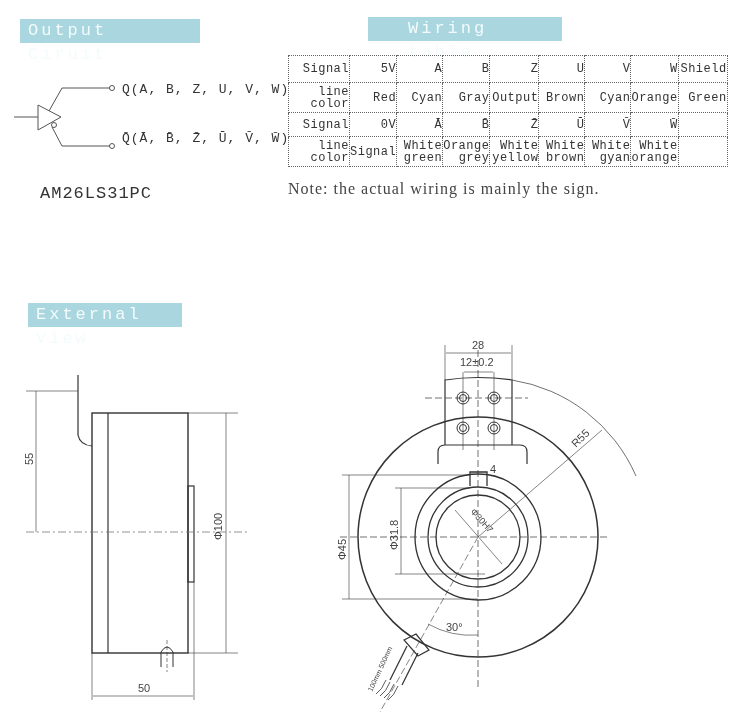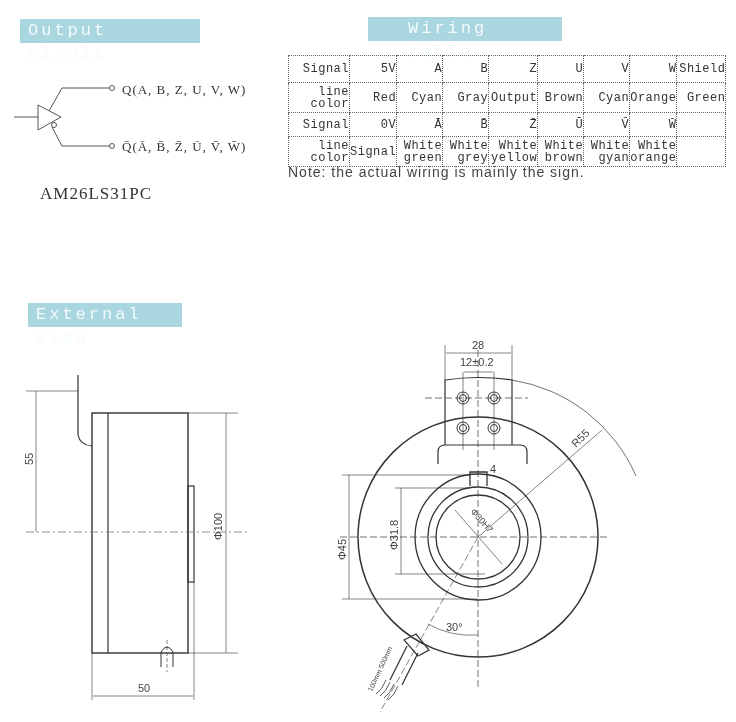--- a/index.html
+++ b/index.html
@@ -2,34 +2,34 @@
 <html><head>
 <meta charset="utf-8">
 <style>
   html,body{margin:0;padding:0;background:#fff;}
   body{width:736px;height:722px;position:relative;overflow:hidden;font-family:"DejaVu Serif","Liberation Serif",serif;color:#333;}
   .banner{position:absolute;background:#a9d6df;color:#f4fbfc;font-family:"Liberation Mono","DejaVu Sans Mono",monospace;font-size:17px;letter-spacing:3px;height:24px;line-height:24px;padding:0 8px;}
   table.wire{position:absolute;left:288px;top:55px;border-collapse:collapse;font-family:"Liberation Mono","DejaVu Sans Mono",monospace;font-size:12px;color:#333;}
   table.wire td{border:1px dotted #666;text-align:right;padding:0;line-height:12px;height:29px;letter-spacing:0.5px;}
   table.wire tr.r1 td{height:26px}
   table.wire tr.r3 td{height:23px}
-  .note{position:absolute;left:288px;top:164px;font-size:14px;letter-spacing:1px;font-family:Liberation Sans, sans-serif;color:#444;}
-  .lbl{position:absolute;font-size:12px;font-family:Liberation Serif, serif;color:#333;letter-spacing:1px;white-space:nowrap;}
+  .note{position:absolute;left:288px;top:180px;font-size:16px;letter-spacing:1px;font-family:Liberation Serif, serif;color:#444;}
+  .lbl{position:absolute;font-size:12px;font-family:Liberation Mono, monospace;color:#333;letter-spacing:1px;white-space:nowrap;}
   svg{position:absolute;left:0;top:0;}
   .dim{font-family:"Liberation Sans","DejaVu Sans",sans-serif;font-size:11px;fill:#444;}
 </style>
 </head>
 <body>
 
 <div class="banner" style="left:20px;top:19px;width:164px;">Output Ciruit</div>
 <div class="banner" style="left:368px;top:17px;width:146px;padding-left:40px;">Wiring table</div>
 <div class="banner" style="left:28px;top:303px;width:138px;">External View</div>
 
 <div class="lbl" style="left:122px;top:82px;font-size:13px;">Q(A, B, Z, U, V, W)</div>
-<div class="lbl" style="left:122px;top:139px;font-size:13px;">Q̄(Ā, B̄, Z̄, Ū, V̄, W̄)</div>
+<div class="lbl" style="left:122px;top:131px;font-size:13px;">Q̄(Ā, B̄, Z̄, Ū, V̄, W̄)</div>
 <div class="lbl" style="left:40px;top:184px;font-size:17px;">AM26LS31PC</div>
 
 <table class="wire">
   <tbody>
       <tr class="r1">
     <td style="width:60px">Signal</td>
     <td style="width:44px">5V</td>
     <td style="width:45px">A</td>
     <td style="width:45px">B</td>
     <td style="width:48px">Z</td>
@@ -57,21 +57,21 @@
     <td>Z̄</td>
     <td>Ū</td>
     <td>V̄</td>
     <td>W̄</td>
     <td></td>
   </tr>
   <tr>
     <td>line color</td>
     <td>Signal</td>
     <td>White green</td>
-    <td>White grey</td>
+    <td>Orange grey</td>
     <td>White yellow</td>
     <td>White brown</td>
     <td>White gyan</td>
     <td>White orange</td>
     <td></td>
   </tr>
 </tbody>
   </table>
 <div class="note">Note: the actual wiring is mainly the sign.</div>
 

